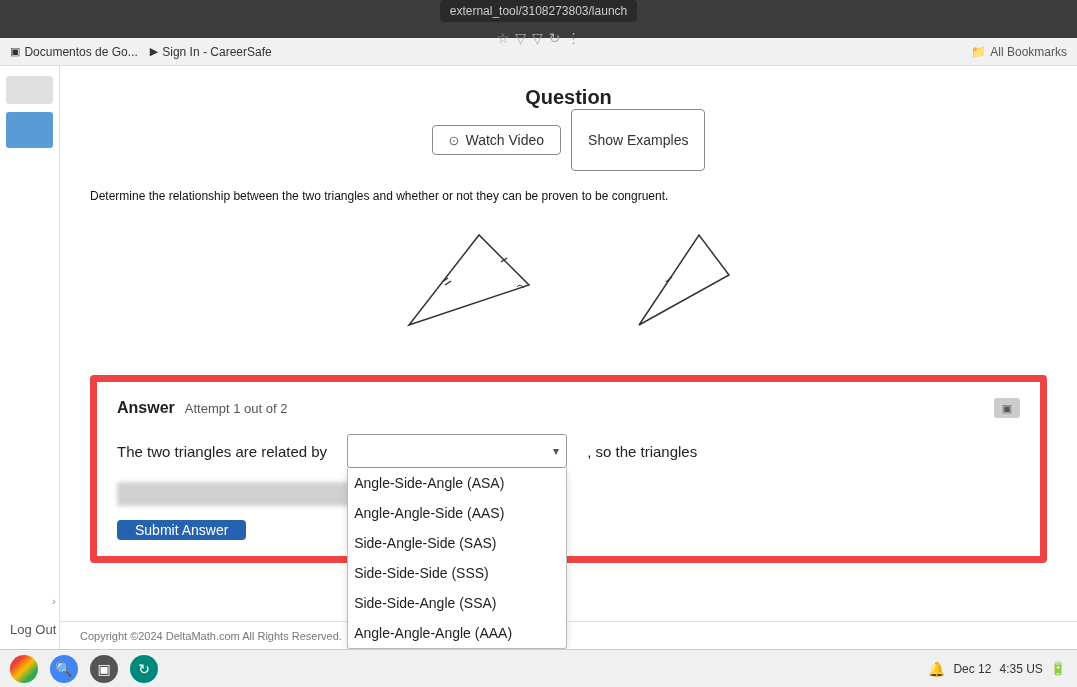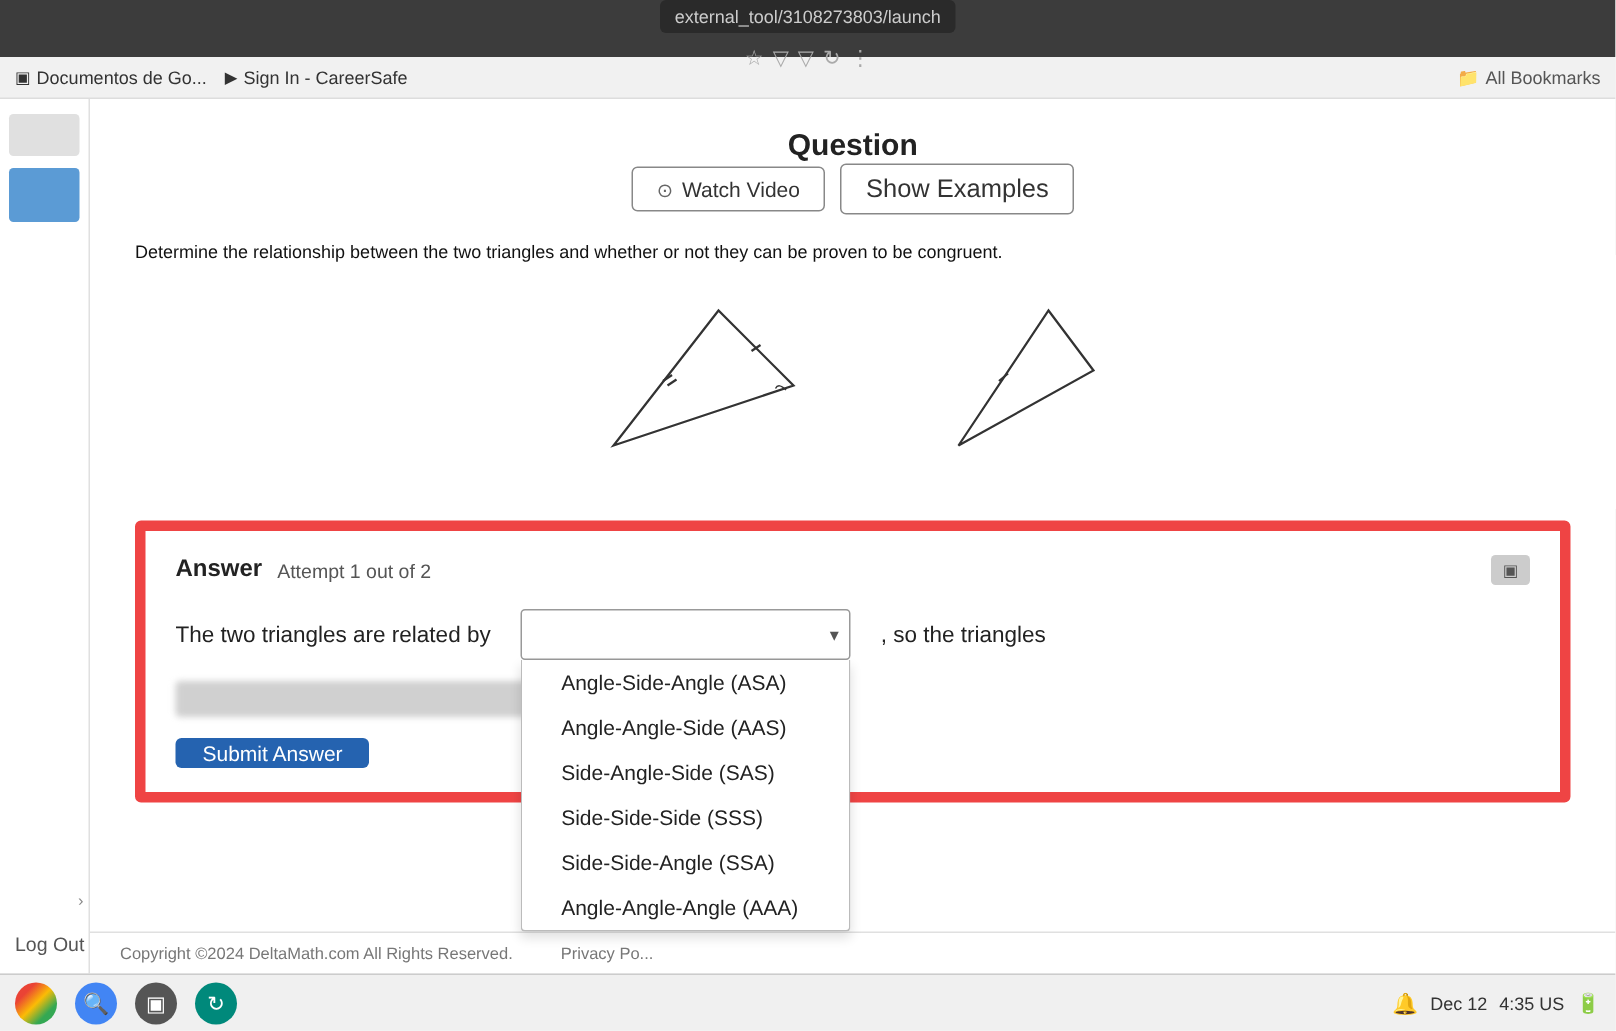--- a/index.html
+++ b/index.html
@@ -140,22 +140,22 @@
       color: #333;
     }
     .btn-watch-video .play-icon {
       color: #666;
       font-size: 13px;
     }
     .btn-show-examples {
       background: #fff;
       border: 1.5px solid #888;
       border-radius: 4px;
-      padding: 6px 16px;
-      font-size: 17px;
+      padding: 22px 16px;
+      font-size: 14px;
       cursor: pointer;
       color: #333;
     }
 
     
     .question-text {
       font-size: 12px;
       color: #111;
       margin-bottom: 20px;
       line-height: 1.5;
@@ -249,21 +249,21 @@
       left: 0;
       background: #fff;
       border: 1px solid #bbb;
       border-top: none;
       border-radius: 0 0 3px 3px;
       z-index: 100;
       min-width: 220px;
       box-shadow: 0 4px 8px rgba(0,0,0,0.12);
     }
     .dropdown-item {
-      padding: 7px 26px;
+      padding: 7px 6px;
       font-size: 14px;
       color: #222;
       cursor: pointer;
       white-space: nowrap;
     }
 
     
     .hidden-row {
       background: #d0d0d0;
       height: 24px;

